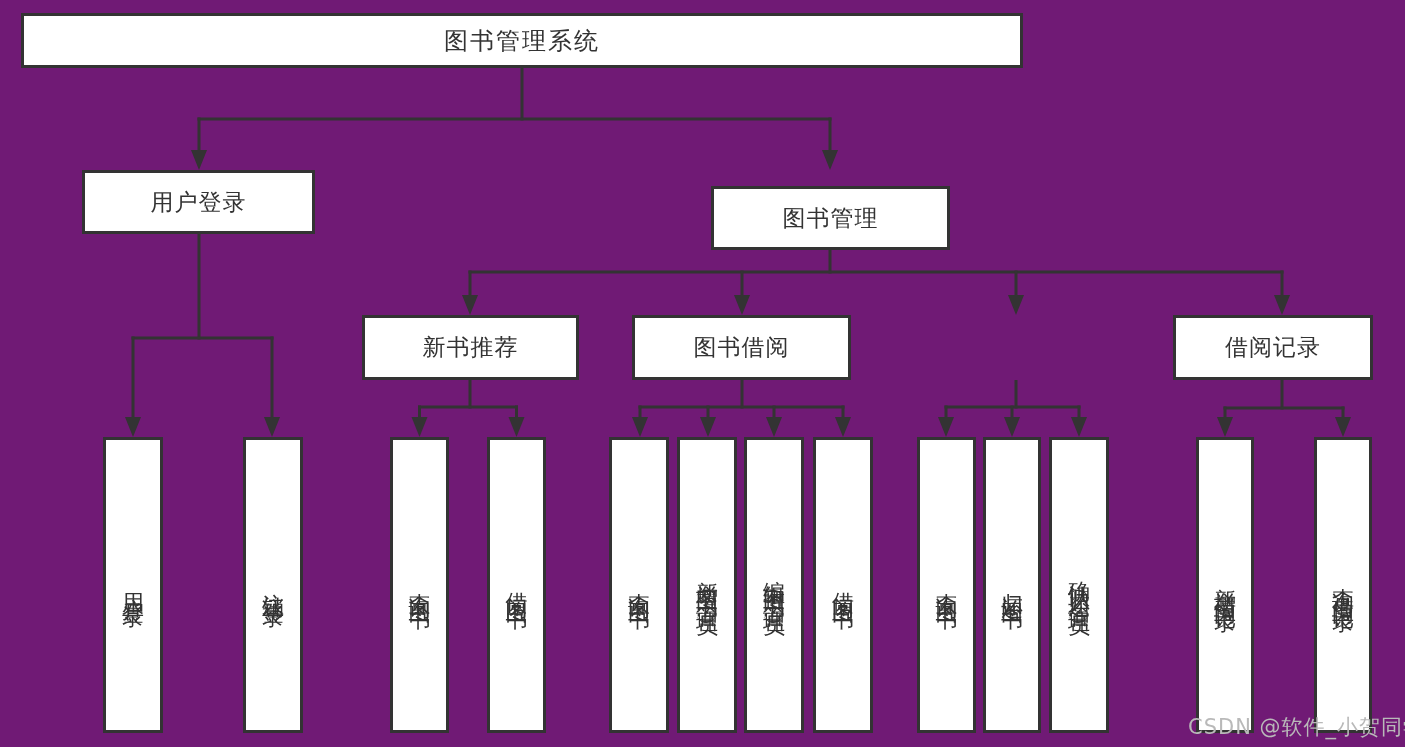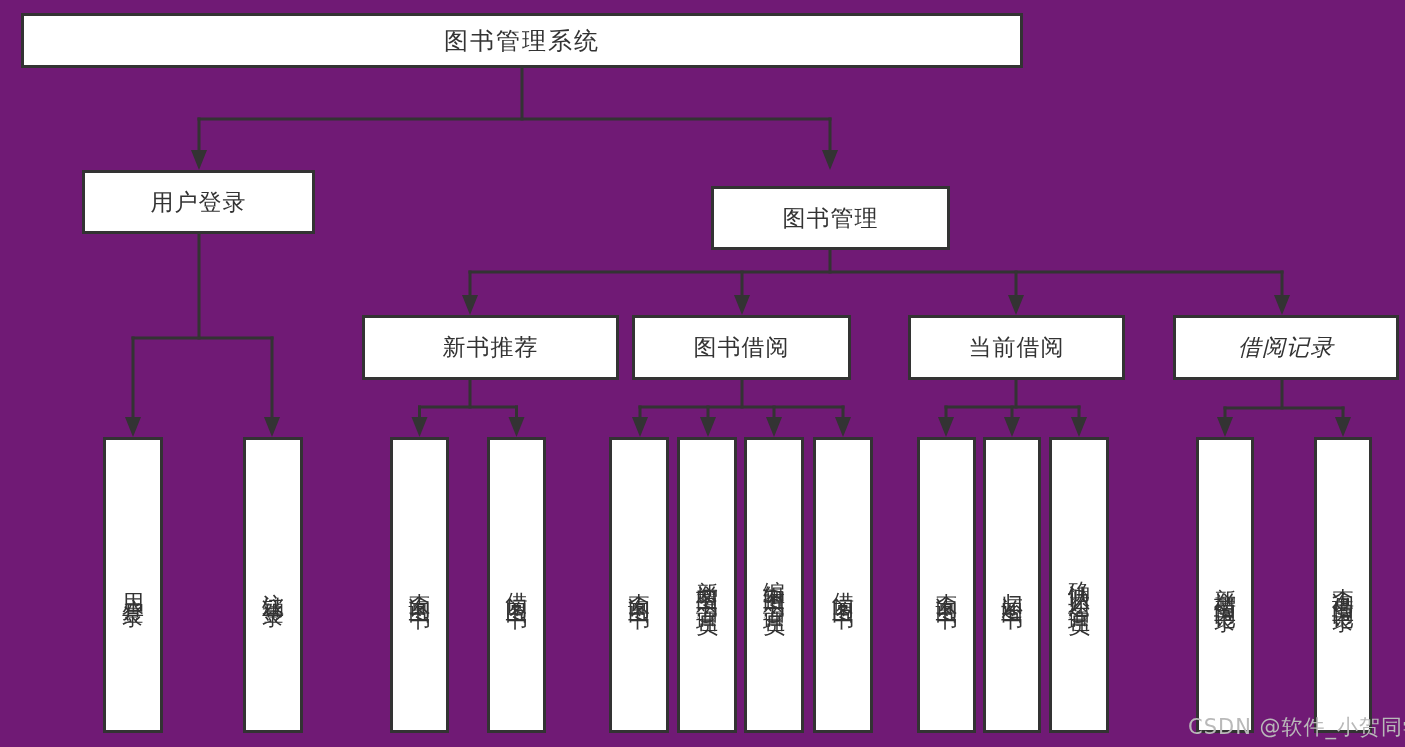--- a/index.html
+++ b/index.html
@@ -154,30 +154,27 @@
     <span class="hlabel root-label">图书管理系统</span>
   </div>
 
   <div class="box" style="left:82px; top:170px; width:233px; height:64px;">
     <span class="hlabel">用户登录</span>
   </div>
   <div class="box" style="left:711px; top:170px; width:239px; height:64px;margin-top:16px;">
     <span class="hlabel">图书管理</span>
   </div>
 
-  <div class="box" style="left:362px; top:315px; width:257px; height:65px;">
+  <div class="box" style="left:362px; top:315px; width:217px; height:65px;">
     <span class="hlabel">新书推荐</span>
   </div>
   <div class="box" style="left:632px; top:315px; width:219px; height:65px;">
     <span class="hlabel">图书借阅</span>
   </div>
-  <div class="box" style="left:908px; top:315px; width:217px; height:65px;">
-    <span class="hlabel">当前借阅</span>
-  </div>
-  <div class="box" style="left:1173px; top:315px; width:226px; height:65px;font-style:italic;">
+  <div class="box" style="left:1173px; top:315px; width:200px; height:65px;">
     <span class="hlabel">借阅记录</span>
   </div>
 
   <div class="box" style="left:103px; top:437px; width:60px; height:296px;">
     <span class="vlabel">用户登录</span>
   </div>
   <div class="box" style="left:243px; top:437px; width:60px; height:296px;">
     <span class="vlabel">注销登录</span>
   </div>
 

